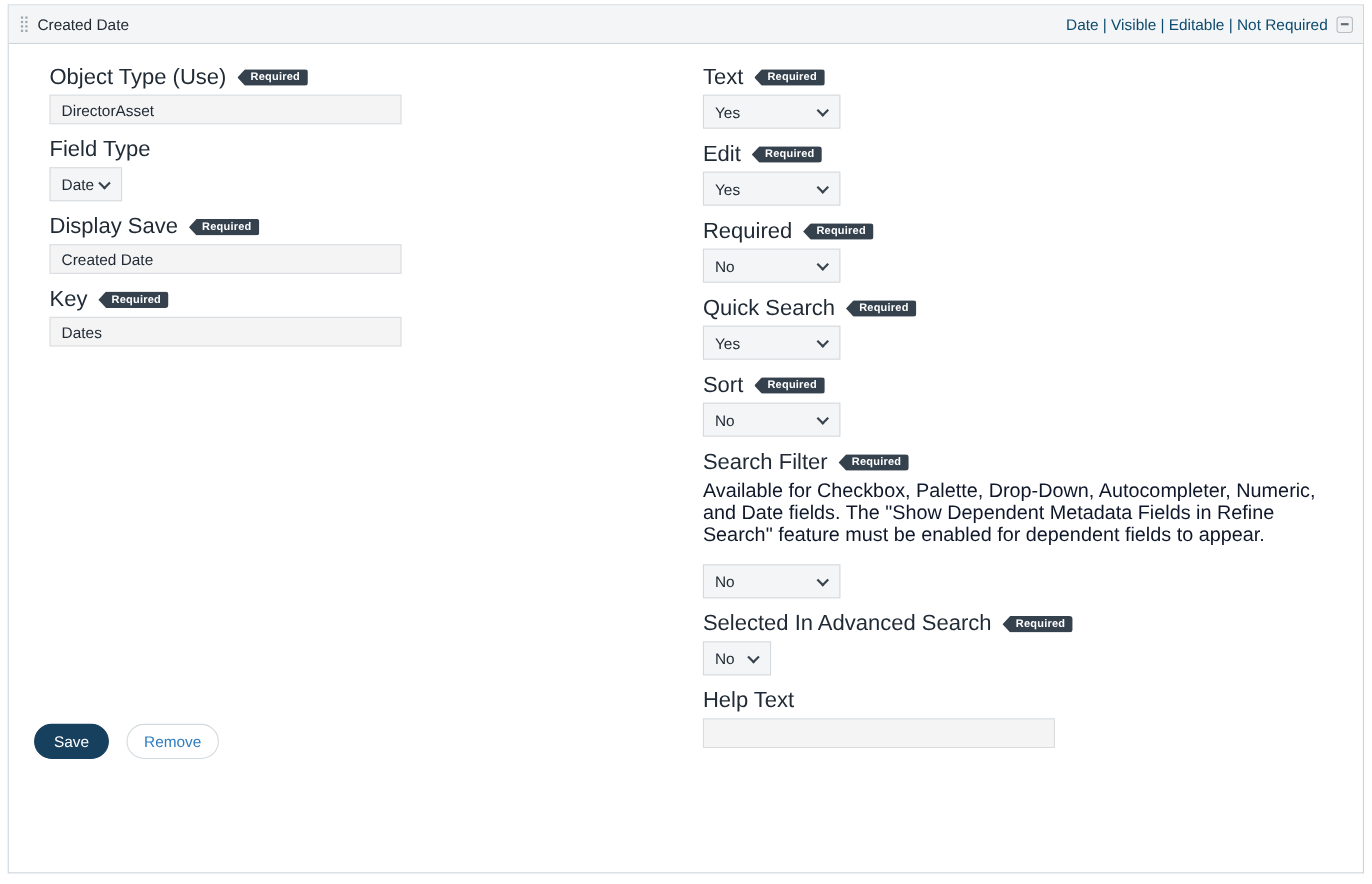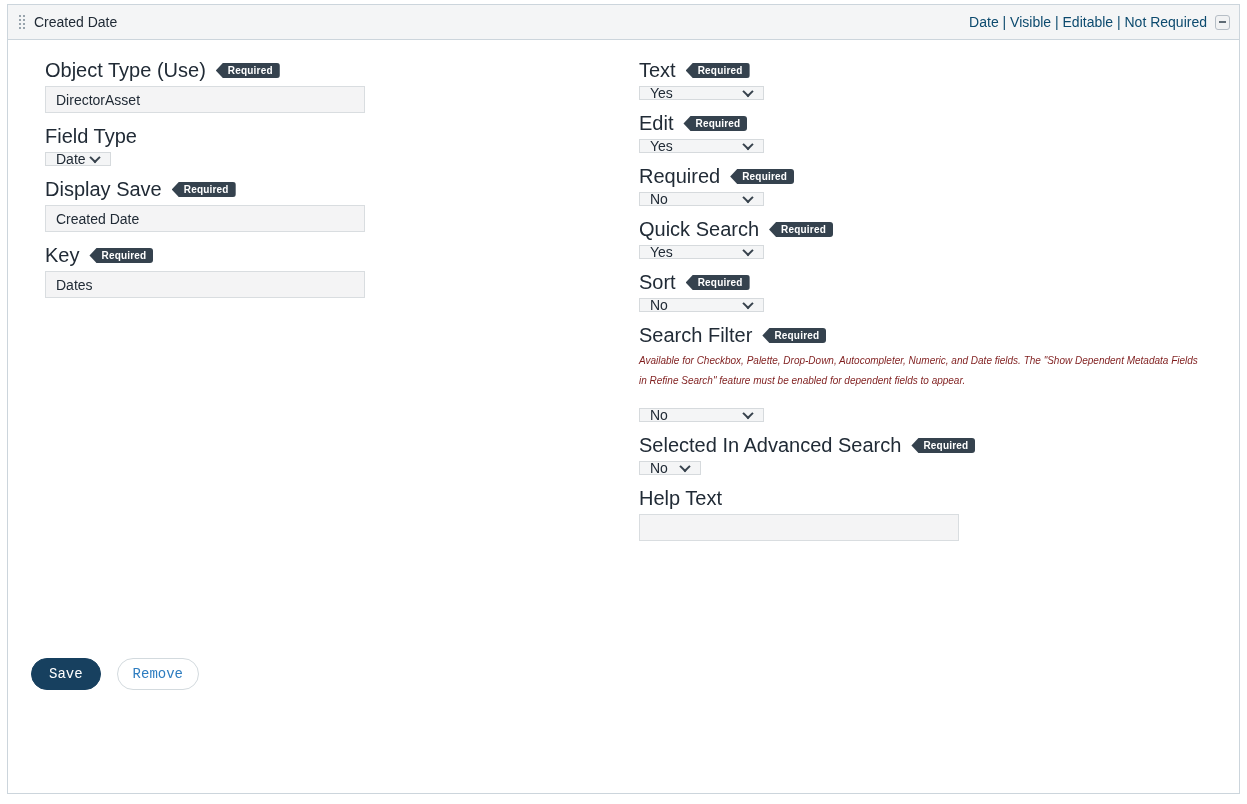--- a/index.html
+++ b/index.html
@@ -89,21 +89,21 @@
     font-family: "Liberation Sans", "DejaVu Sans", sans-serif;
     font-size: 14px;
     color: #212b36;
     border-radius: 0;
   }
   .select {
     position: relative;
     display: flex;
     align-items: center;
     box-sizing: border-box;
-    height: 14px;
+    height: 31px;
     background: #f4f5f6;
     border: 1px solid #d6dadd;
     padding: 0 26px 0 10px;
     font-size: 14px;
     color: #212b36;
     cursor: default;
   }
   .select .chev {
     position: absolute;
     right: 11px;
@@ -111,33 +111,32 @@
     width: 6px;
     height: 6px;
     border-right: 2px solid #37424d;
     border-bottom: 2px solid #37424d;
     transform: translateY(-68%) rotate(45deg);
   }
   .w-small  { width: 66px; }
   .w-medium { width: 125px; }
   .w-tiny   { width: 62px; }
   .desc {
-    font-size: 10px;
+    font-size: 18px;
     line-height: 20px;
-    color: #7f1d1d;
+    color: #0f172a;
     width: 566px;
     margin: 0 0 17px 0;
-    font-style: italic;
   }
   
   .button-row { position: absolute; left: 23px; top: 618px; display: flex; }
   .btn {
     height: 32px;
     border-radius: 16px;
-    font-family: Liberation Mono, monospace;
+    font-family: Liberation Sans, sans-serif;
     font-size: 14px;
     cursor: pointer;
   }
   .btn-save {
     background: #17405f;
     color: #ffffff;
     border: 1px solid #17405f;
     padding: 0 17px;
   }
   .btn-remove {

